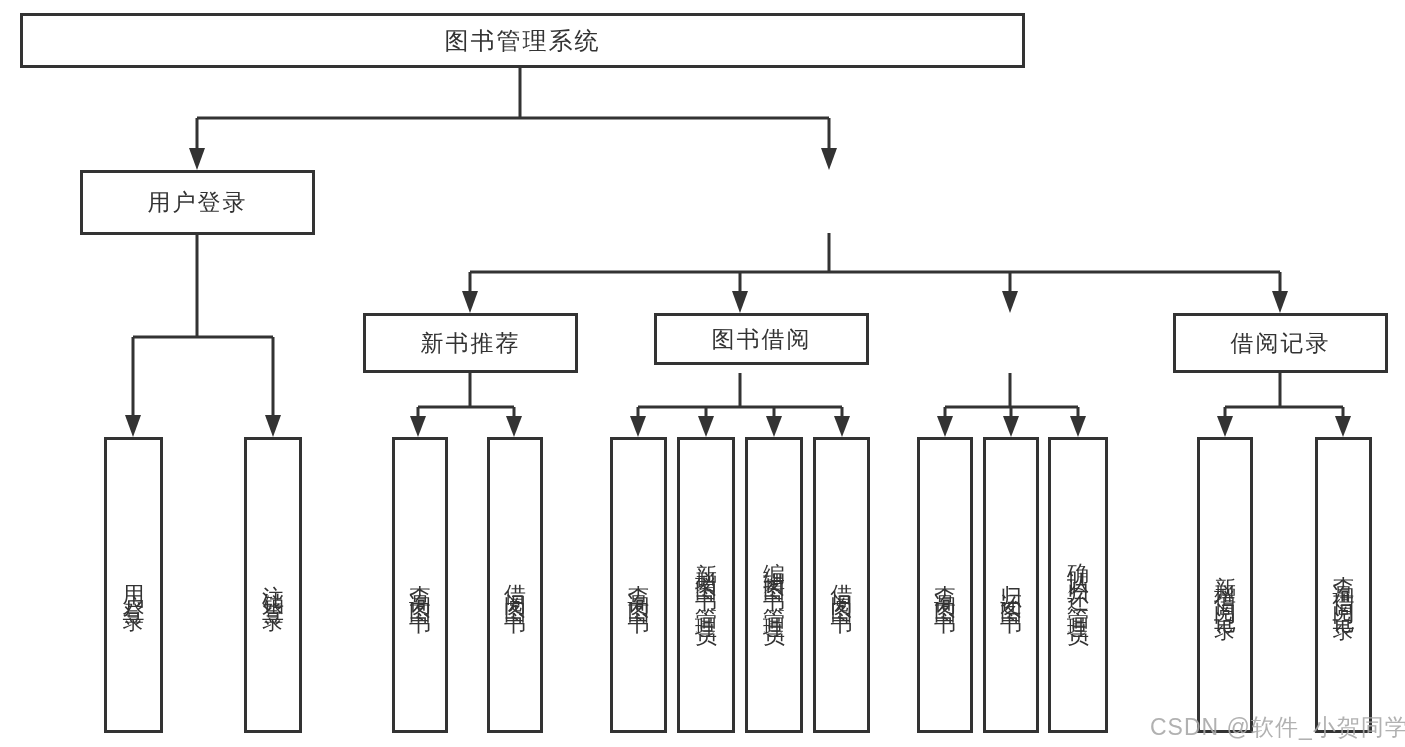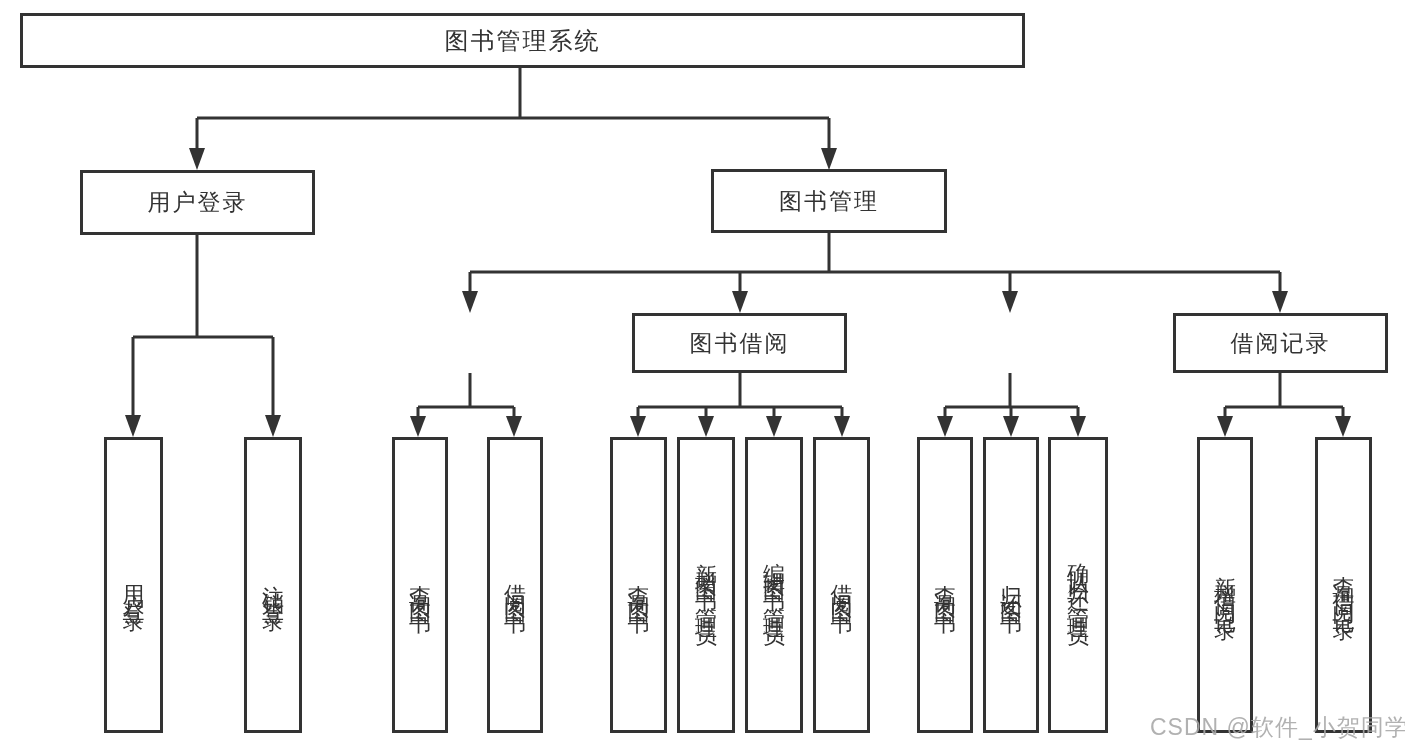--- a/index.html
+++ b/index.html
@@ -95,25 +95,25 @@
     </g>
   </svg>
 
   <div class="box h root" style="left:20px;top:13px;width:1005px;height:55px">
     <span>图书管理系统</span>
   </div>
 
   <div class="box h" style="left:80px;top:170px;width:235px;height:65px">
     <span>用户登录</span>
   </div>
-  <div class="box h" style="left:711px;top:169px;width:236px;height:64px">
-    <span>图书管理</span>
+
+  <div class="box h" style="left:363px;top:313px;width:215px;height:60px">
+    <span>新书推荐</span>
   </div>
-
-  <div class="box h" style="left:632px;top:313px;width:215px;height:60px">
+  <div class="box h" style="left:654px;top:313px;width:215px;height:52px">
     <span>图书借阅</span>
   </div>
   <div class="box h" style="left:1173px;top:313px;width:215px;height:60px">
     <span>借阅记录</span>
   </div>
 
   <div class="box v" style="left:104px;top:437px;width:59px;height:296px">
     <span>用户登录</span>
   </div>
   <div class="box v" style="left:244px;top:437px;width:58px;height:296px">

